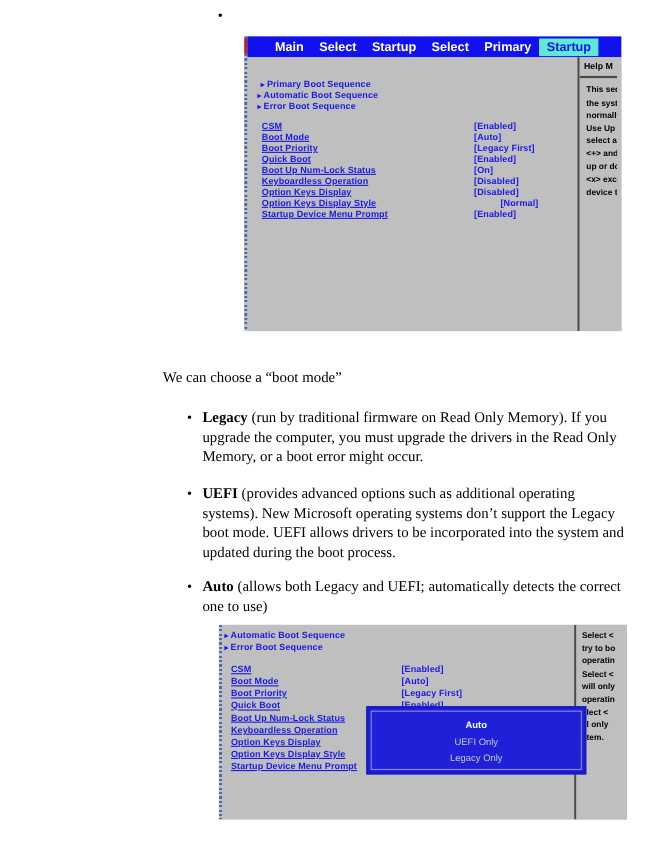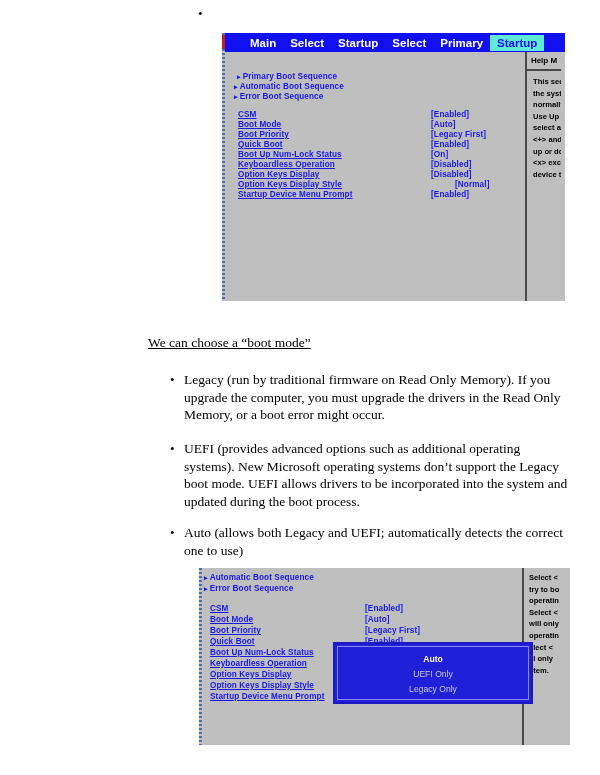--- a/index.html
+++ b/index.html
@@ -34,29 +34,28 @@
     font-size: 13px;
     line-height: 17px;
     text-align: left;
   }
   .doc-bullet .bullet-text {
     font-size: 13.5px;
     line-height: 17.5px;
     text-align: left;
   }
   .doc-bullet .bullet-text b {
-    font-weight: normal;
+    font-weight: bold;
     text-align: right;
   }
 
   .doc-para {
     position: absolute;
     font-size: 13.5px;
     line-height: 17.5px;
-    text-decoration: underline;
   }
 
   
   .bios {
     position: absolute;
     background: #bfbfbf;
     overflow: hidden;
     font-family: "Liberation Sans", sans-serif;
   }
   .bios-leftrule {

